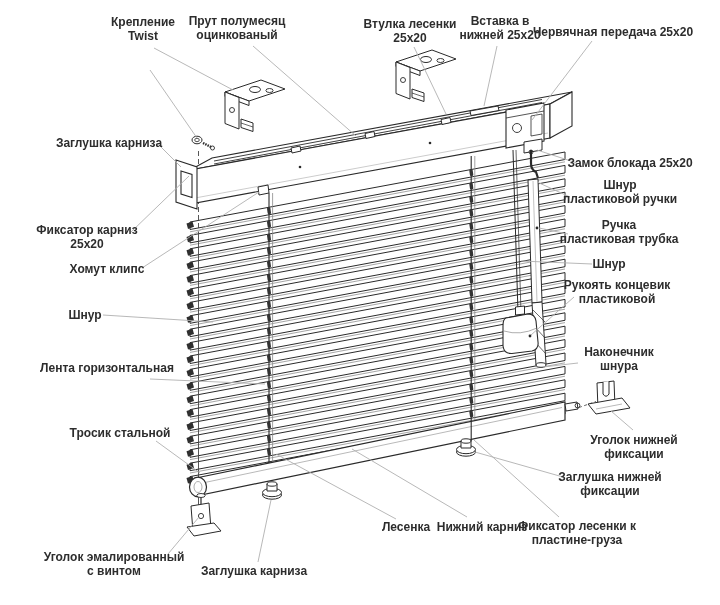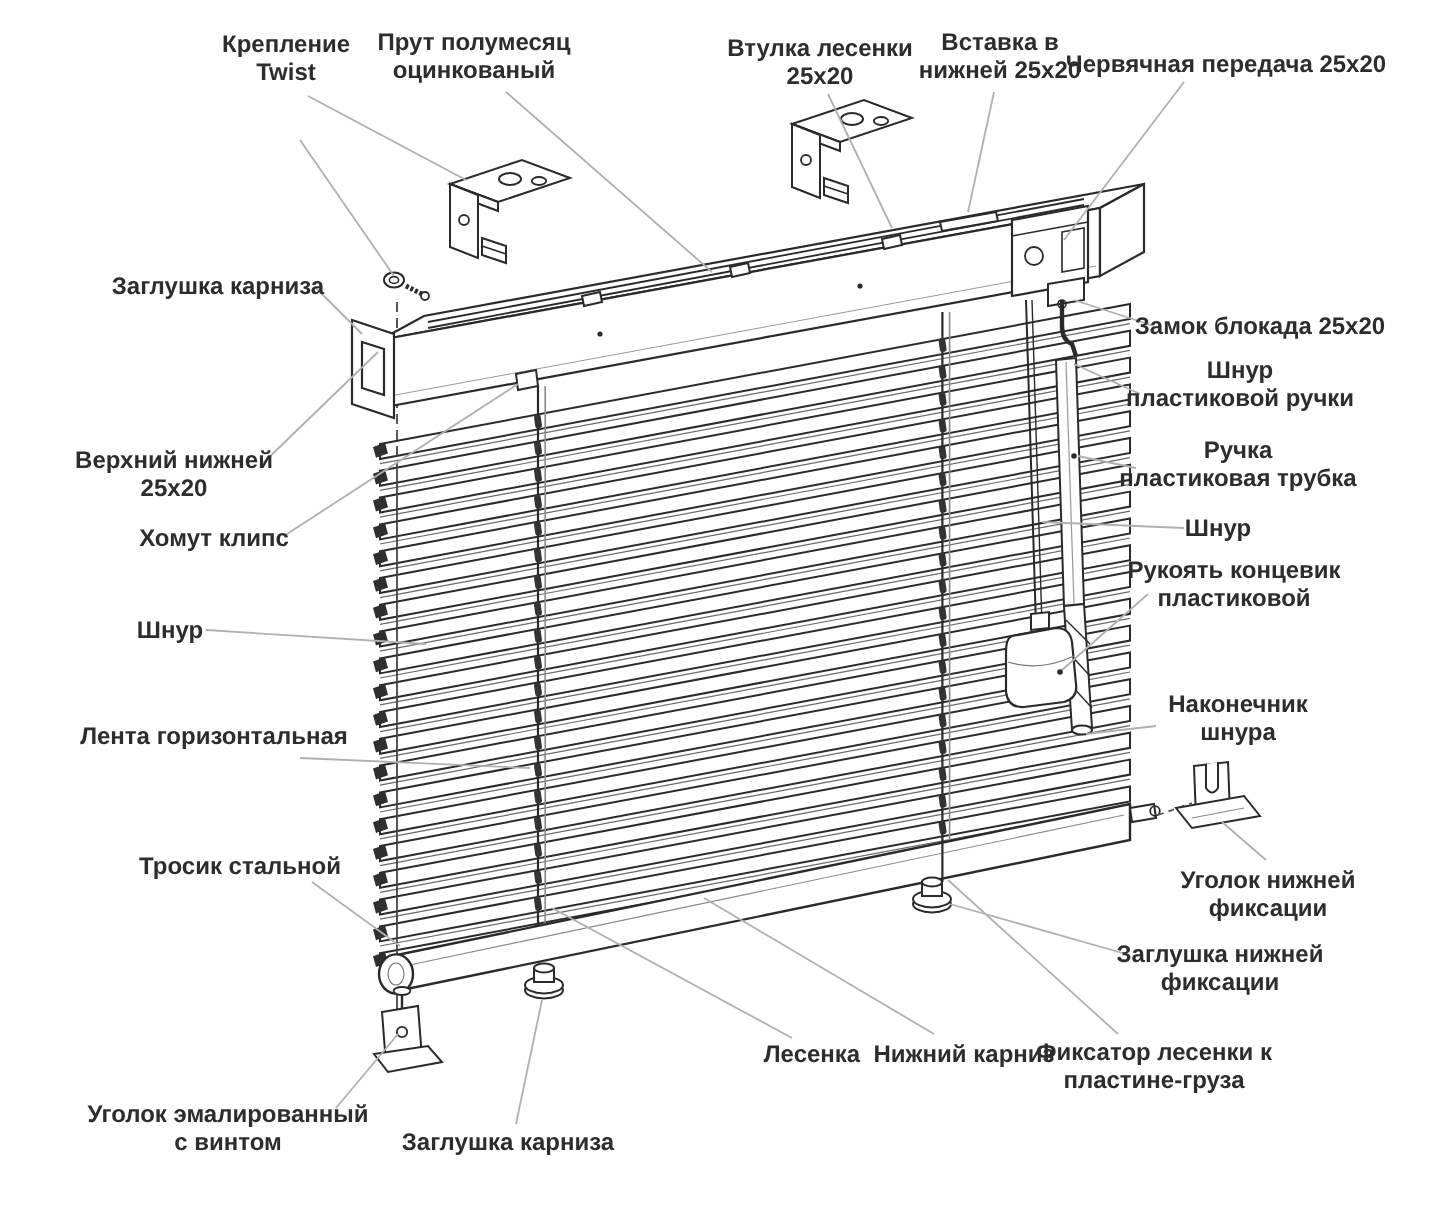--- a/index.html
+++ b/index.html
@@ -274,21 +274,21 @@
       <span>Вставка в</span>
       <span>нижней 25x20</span>
     </div>
   <div class="lbl" style="left:613px;top:26px">
       <span>Червячная передача 25x20</span>
     </div>
   <div class="lbl" style="left:109px;top:137px">
       <span>Заглушка карниза</span>
     </div>
   <div class="lbl" style="left:87px;top:224px">
-      <span>Верхний нижней</span>
+      <span>Фиксатор карниз</span>
       <span>25x20</span>
     </div>
   <div class="lbl" style="left:107px;top:263px">
       <span>Хомут клипс</span>
     </div>
   <div class="lbl" style="left:85px;top:309px">
       <span>Шнур</span>
     </div>
   <div class="lbl" style="left:107px;top:362px">
       <span>Лента горизонтальная</span>

